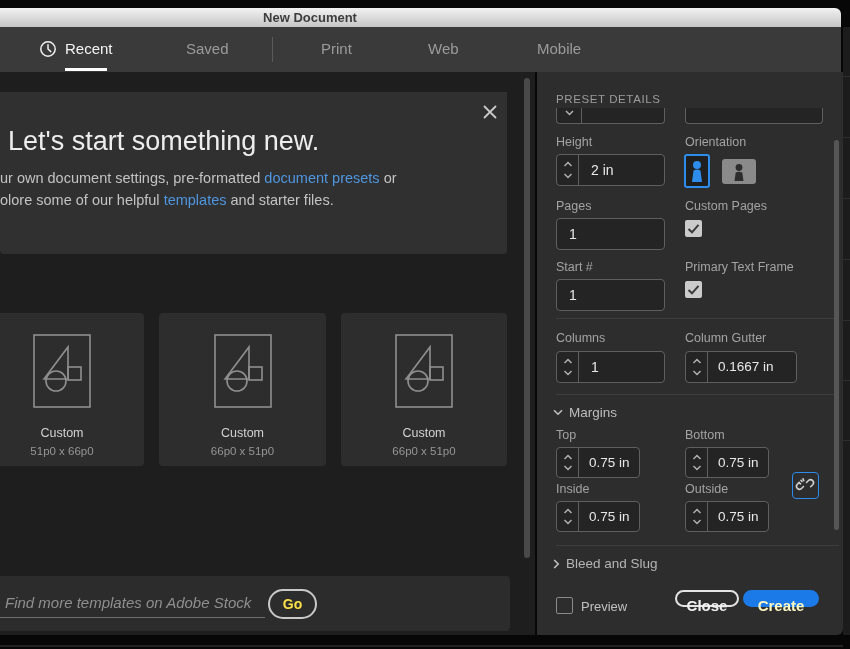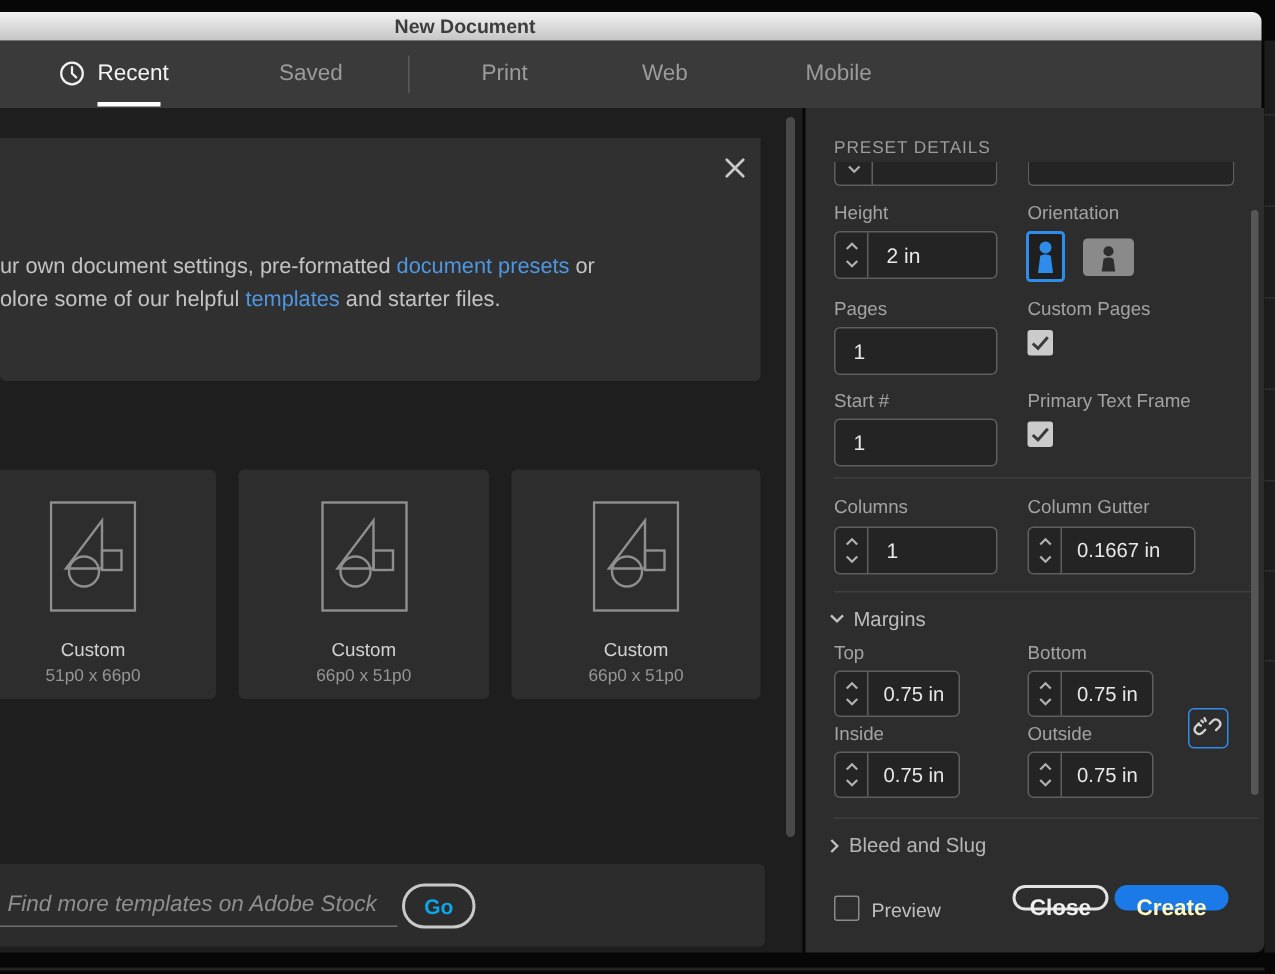--- a/index.html
+++ b/index.html
@@ -44,21 +44,21 @@
   .card .doc { margin-top:21px; }
   .card .ttl { margin-top:18px; font-size:12.5px; color:#d2d2d2; }
   .card .dim { margin-top:5px;  font-size:11.5px; color:#969696; }
 
   #bottombar { position:absolute; left:0; top:504px; width:510px; height:55px; background:#2c2c2c; border-radius:0 4px 4px 0; }
   #stock-input { position:absolute; left:0; top:12px; width:265px; height:30px;
     background:transparent; border:none; border-bottom:1px solid #6e6e6e; outline:none;
     font-family:"Liberation Sans", sans-serif; font-style:italic; font-size:15px; color:#cfcfcf; padding:0 0 0 5px; }
   #stock-input::placeholder { color:#8f8f8f; font-style:italic; }
   #go-btn { position:absolute; left:268px; top:13px; width:49px; height:30px; border:2px solid #c9c9c9;
-    border-radius:16px; background:transparent; color:#0ea5e9; font-size:14px; font-weight:700;
+    border-radius:16px; background:transparent; color:#fde047; font-size:14px; font-weight:700;
     font-family:"Liberation Sans", sans-serif; cursor:pointer; line-height:26px; text-align:center; }
 
   #left-scrollbar { position:absolute; left:524px; top:6px; width:6px; height:480px; background:#494949; border-radius:3px; }
 
   
   #panel { left:537px; top:72px; width:306px; height:563px; background:#2d2d2d; border-radius:0 0 6px 0; }
   #panel-header { position:absolute; left:19px; top:21px; font-size:11.5px; letter-spacing:.6px; color:#9c9c9c; }
 
   .plabel { position:absolute; font-size:12.5px; color:#a3a3a3; white-space:nowrap; }
 
@@ -129,20 +129,21 @@
   <div id="titlebar" class="abs">
     <div class="t">New Document</div>
   </div>
 
   <div id="main-left" class="abs">
 
     <div id="hero">
       <svg id="hero-close" viewBox="0 0 20 20">
         <path d="M4.5 4.5 L15.5 15.5 M15.5 4.5 L4.5 15.5" stroke="#c9c9c9" stroke-width="1.8" stroke-linecap="round"></path>
       </svg>
+      <h1>Let's start something new.</h1>
       <div class="hero-line" id="hero-line1">
         <span>ur own document settings, pre-formatted </span><a class="hero-link">document presets</a><span> or</span>
       </div>
       <div class="hero-line" id="hero-line2">
         <span>olore some of our helpful </span><a class="hero-link">templates</a><span> and starter files.</span>
       </div>
     </div>
 
     <div class="card" id="card-0">
       <svg class="doc" width="58" height="74" viewBox="0 0 58 74">

